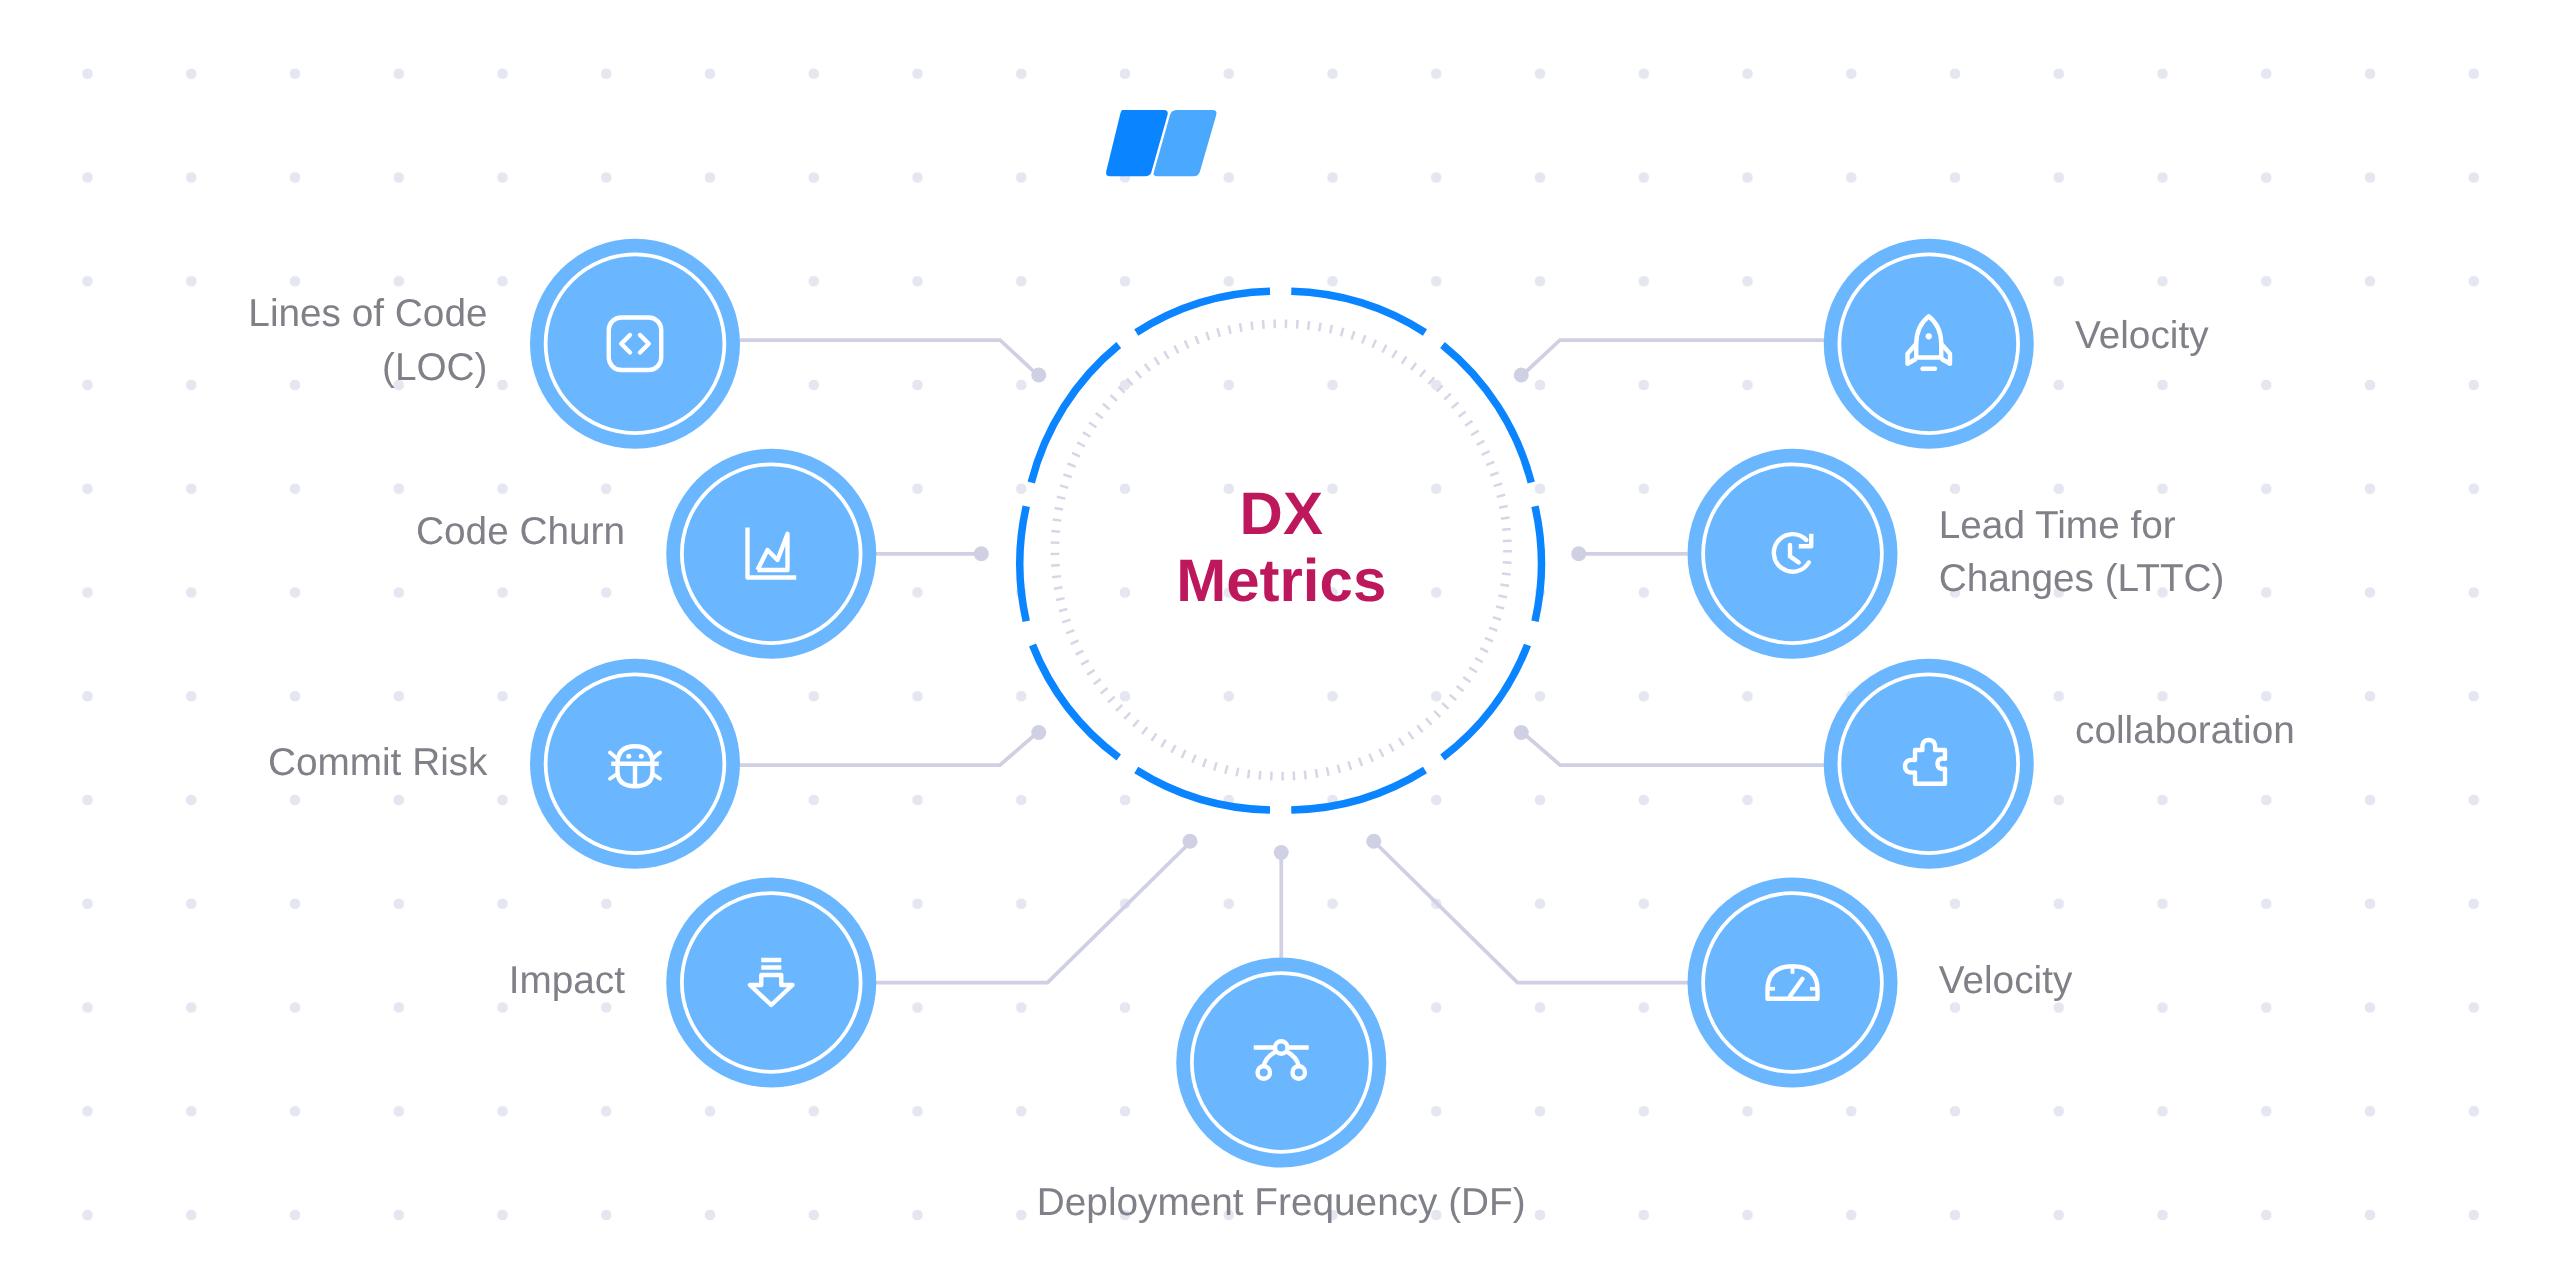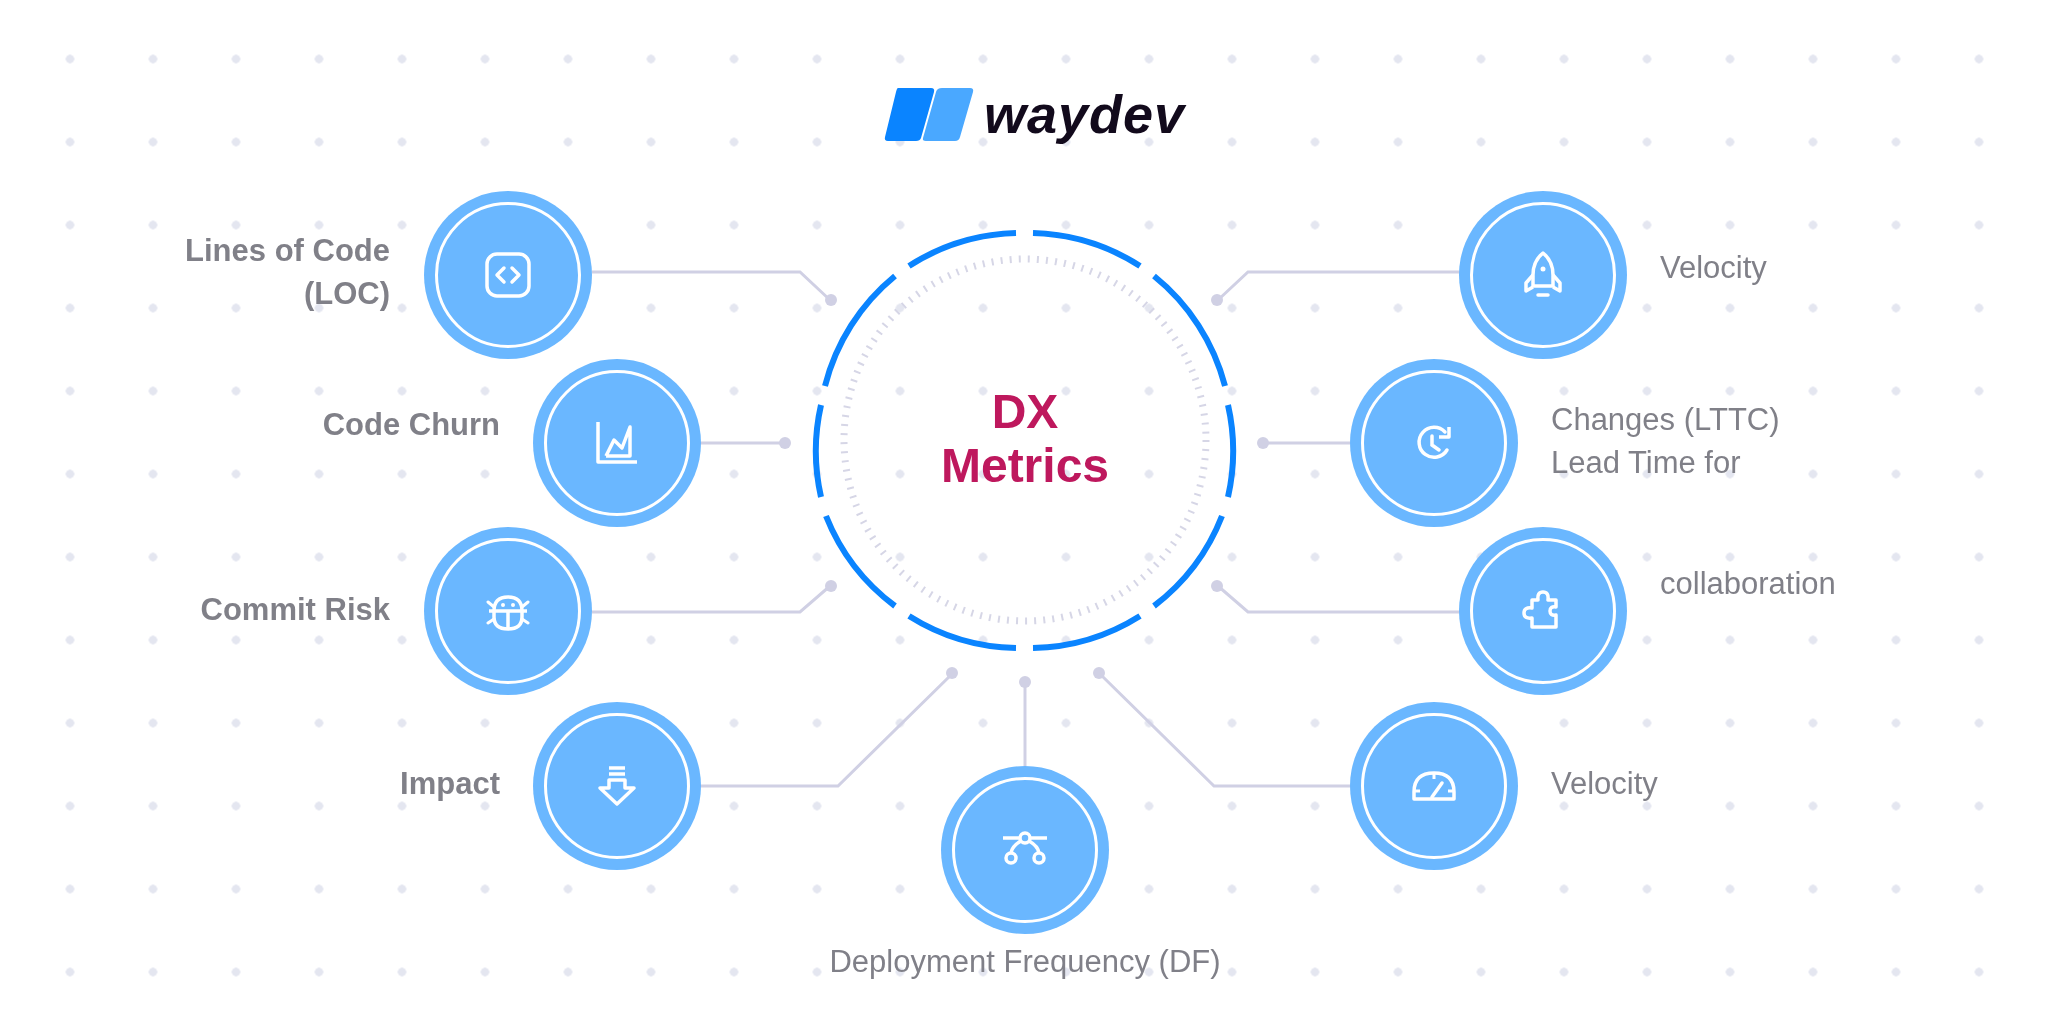--- a/index.html
+++ b/index.html
@@ -6,21 +6,21 @@
   body{width:2048px;height:1024px;position:relative;overflow:hidden;background:#ffffff;font-family:"Liberation Sans","DejaVu Sans",sans-serif;}
   .dots{position:absolute;left:0;top:0;width:2048px;height:1024px;
     background-image:radial-gradient(circle,#e4e6f0 4px,transparent 4.5px);
     background-size:83px 83px;background-position:28.5px 17.5px;}
   svg.canvas{position:absolute;left:0;top:0;}
   .logo{position:absolute;left:884px;top:84px;height:60px;display:flex;align-items:center;}
   .logo-mark{width:92px;height:60px;position:relative;}
   .logo-text{font-size:54px;font-weight:bold;font-style:italic;color:#120a1c;margin-left:8px;letter-spacing:1px;line-height:60px;}
   .center-title{position:absolute;left:875px;top:385px;width:300px;text-align:center;color:#be185d;font-weight:bold;font-size:48px;line-height:54px;}
   .label{position:absolute;color:#808088;font-size:31px;line-height:43px;}
-  .label.right-align{text-align:right;font-weight:bold;}
+  .label.right-align{text-align:right;}
   .node{position:absolute;width:168px;height:168px;border-radius:50%;background:#6ab7ff;}
   .node .ring{position:absolute;left:12px;top:12px;width:140px;height:140px;border-radius:50%;border:3px solid #ffffff;box-sizing:content-box;margin:-1px;}
   .node svg{position:absolute;left:54px;top:54px;}
 </style>
 </head>
 <body>
 
 <div class="dots"></div>
 
 <svg class="canvas" width="2048" height="1024">
@@ -61,21 +61,20 @@
     <path d="M 825 386 A 208 208 0 0 1 895 276"></path>
     <path d="M 909 266 A 208 208 0 0 1 1016 233"></path>
   </g>
 </svg>
 
 <div class="logo">
   <svg class="logo-mark" width="92" height="60" viewBox="0 0 92 60">
     <path d="M14 4 L47 4 Q51 4 50 8 L37 54 Q36 57 32 57 L4 57 Q0 57 1 53 L12 8 Q13 4 14 4 Z" fill="#0a84ff"></path>
     <path d="M58 4 L86 4 Q90 4 89 8 L76 53 Q75 57 71 57 L42 57 Q38 57 39 54 L52 8 Q53 4 58 4 Z" fill="#4aa8ff"></path>
   </svg>
-  <span class="logo-text">waydev</span>
 </div>
 
 <div class="center-title">
   <div>DX</div>
   <div>Metrics</div>
 </div>
 
 <div class="node" style="left:424px;top:191px;">
   <div class="ring"></div>
   <svg width="60" height="60" viewBox="0 0 60 60">
@@ -169,16 +168,16 @@
 </div>
 <div class="label right-align" style="left:240px;top:403px;width:260px;">Code Churn</div>
 <div class="label right-align" style="left:130px;top:588px;width:260px;">Commit Risk</div>
 <div class="label right-align" style="left:240px;top:762px;width:260px;">Impact</div>
 <div class="label" style="left:775px;top:940px;width:500px;text-align:center;">Deployment Frequency (DF)</div>
 <div class="label" style="left:1551px;top:762px;width:260px;">Velocity</div>
 <div class="label" style="left:1660px;top:562px;width:320px;">
   <div>collaboration</div>
 </div>
 <div class="label" style="left:1551px;top:398px;width:320px;">
+  <div>Lead Time for</div>
   <div>Changes (LTTC)</div>
-  <div>Lead Time for</div>
 </div>
 <div class="label" style="left:1660px;top:246px;width:260px;">Velocity</div>
 
 </body></html>

